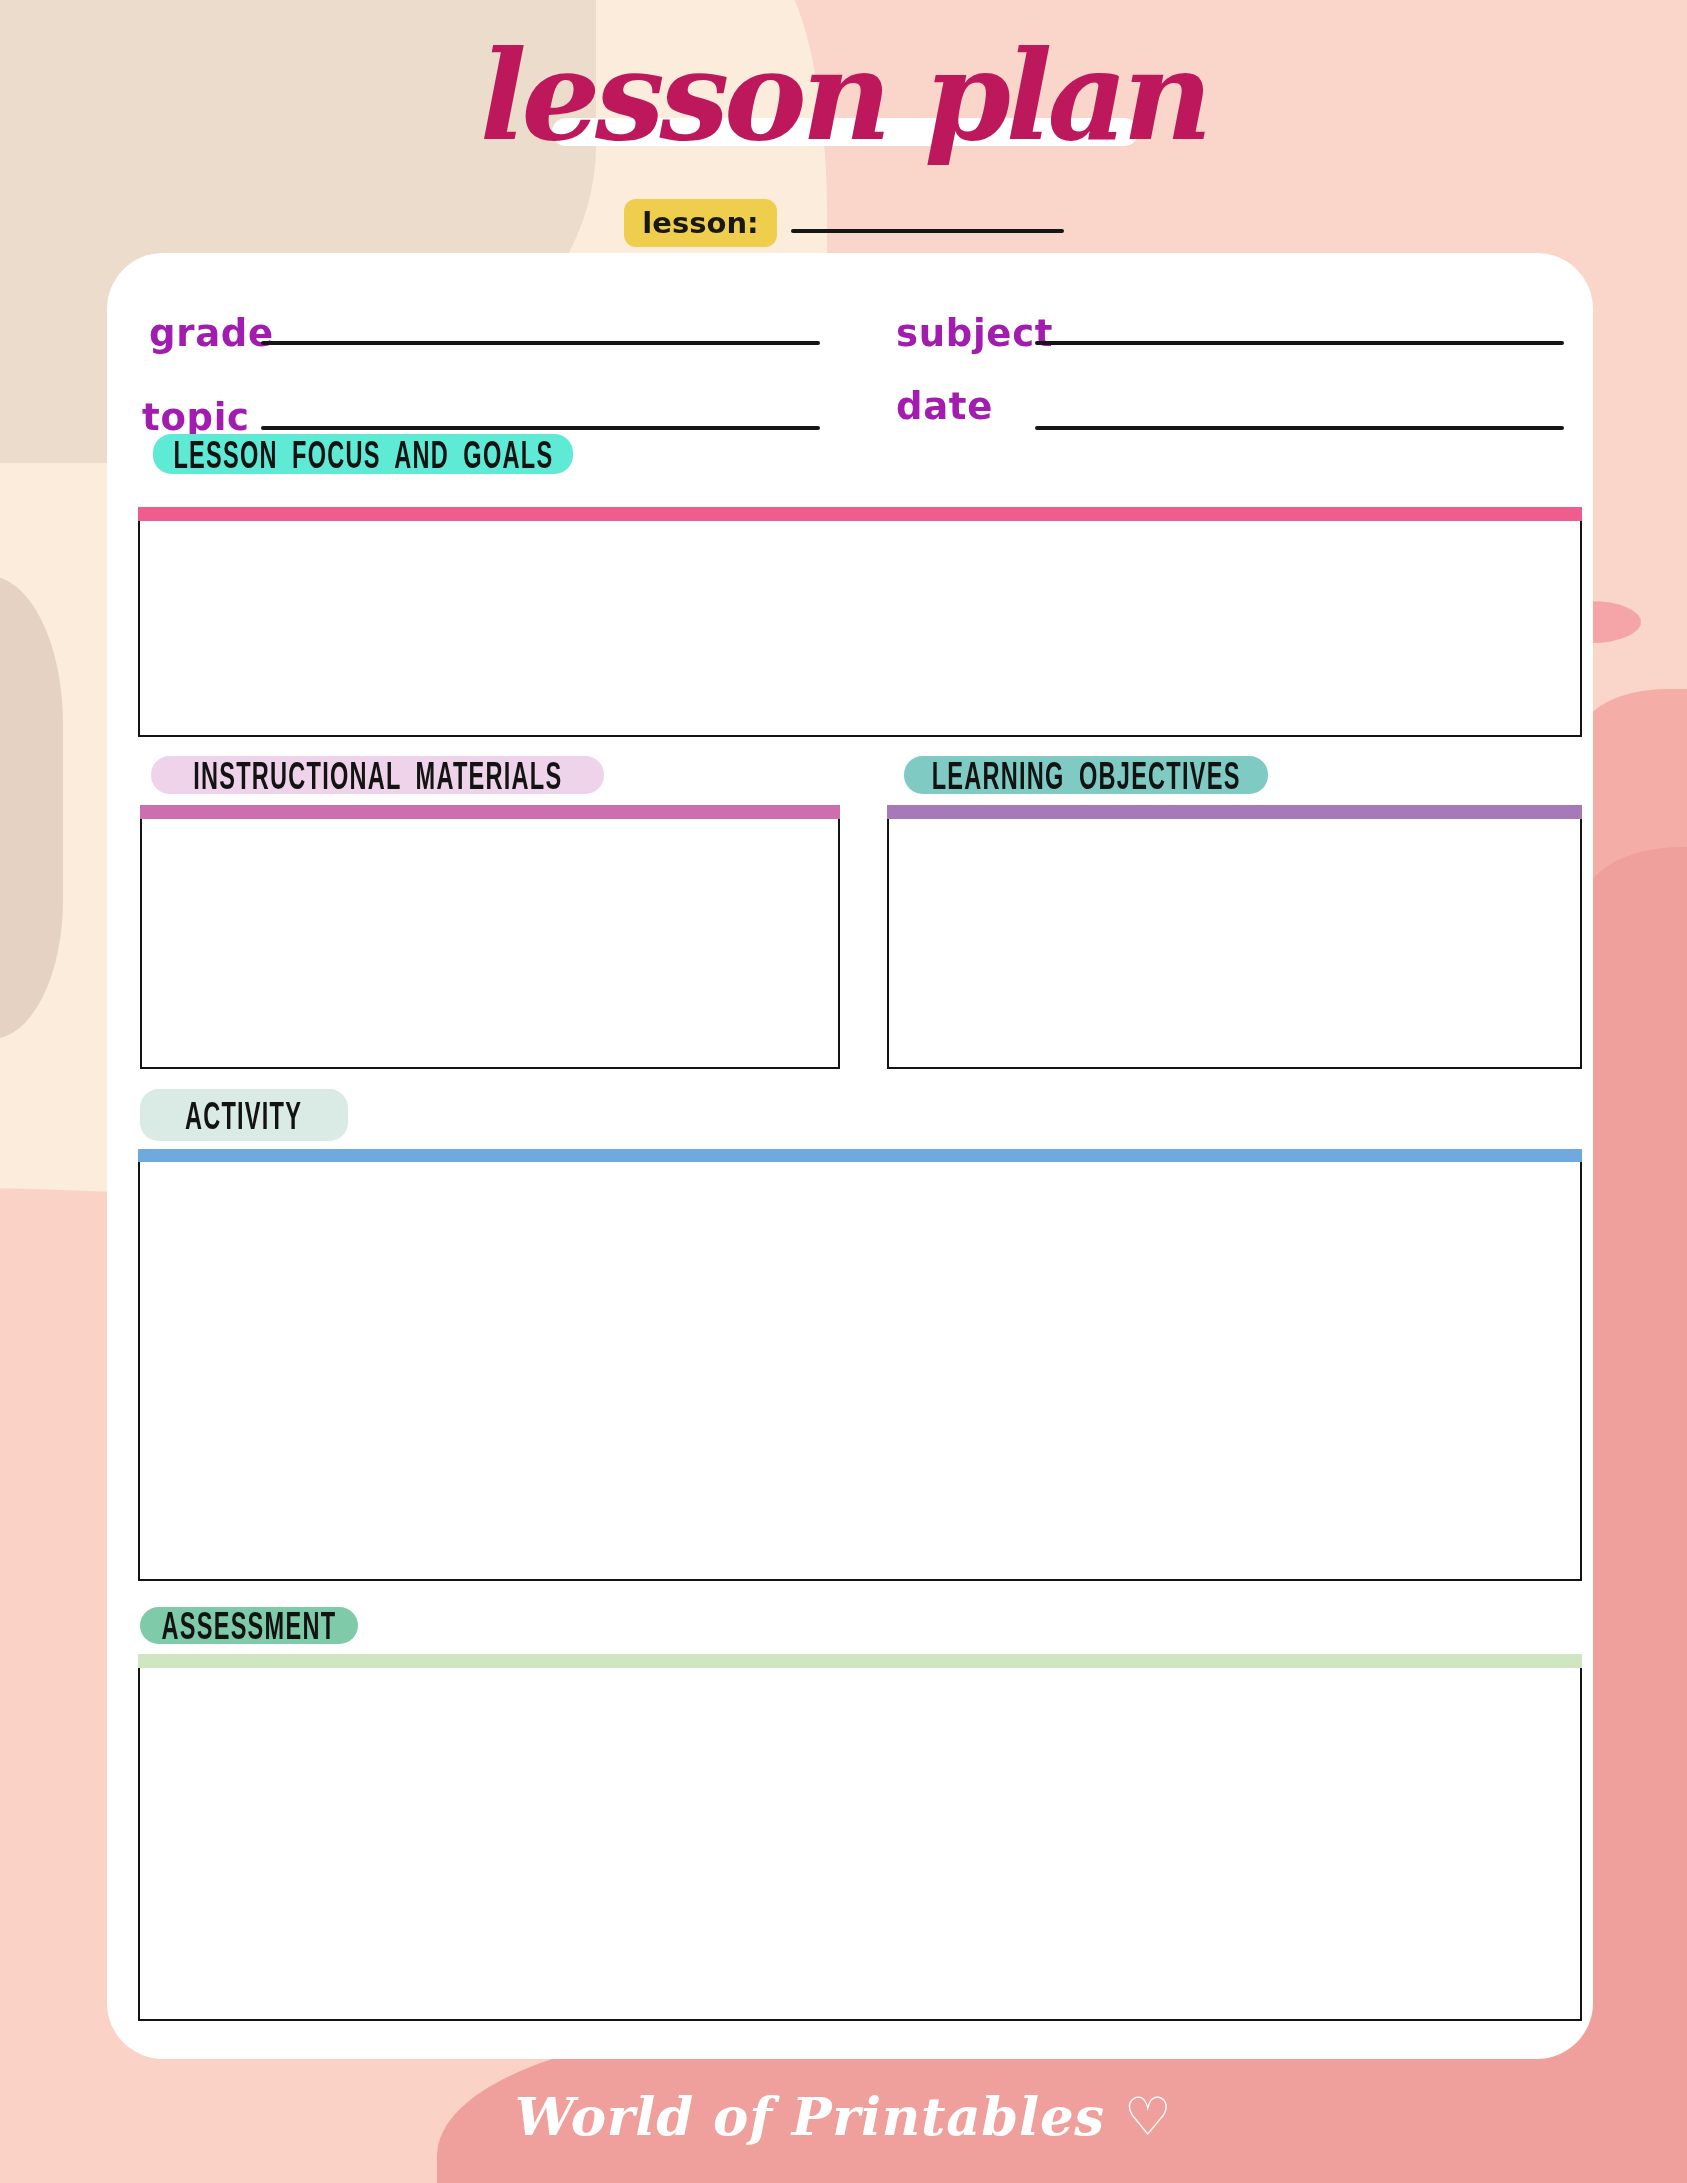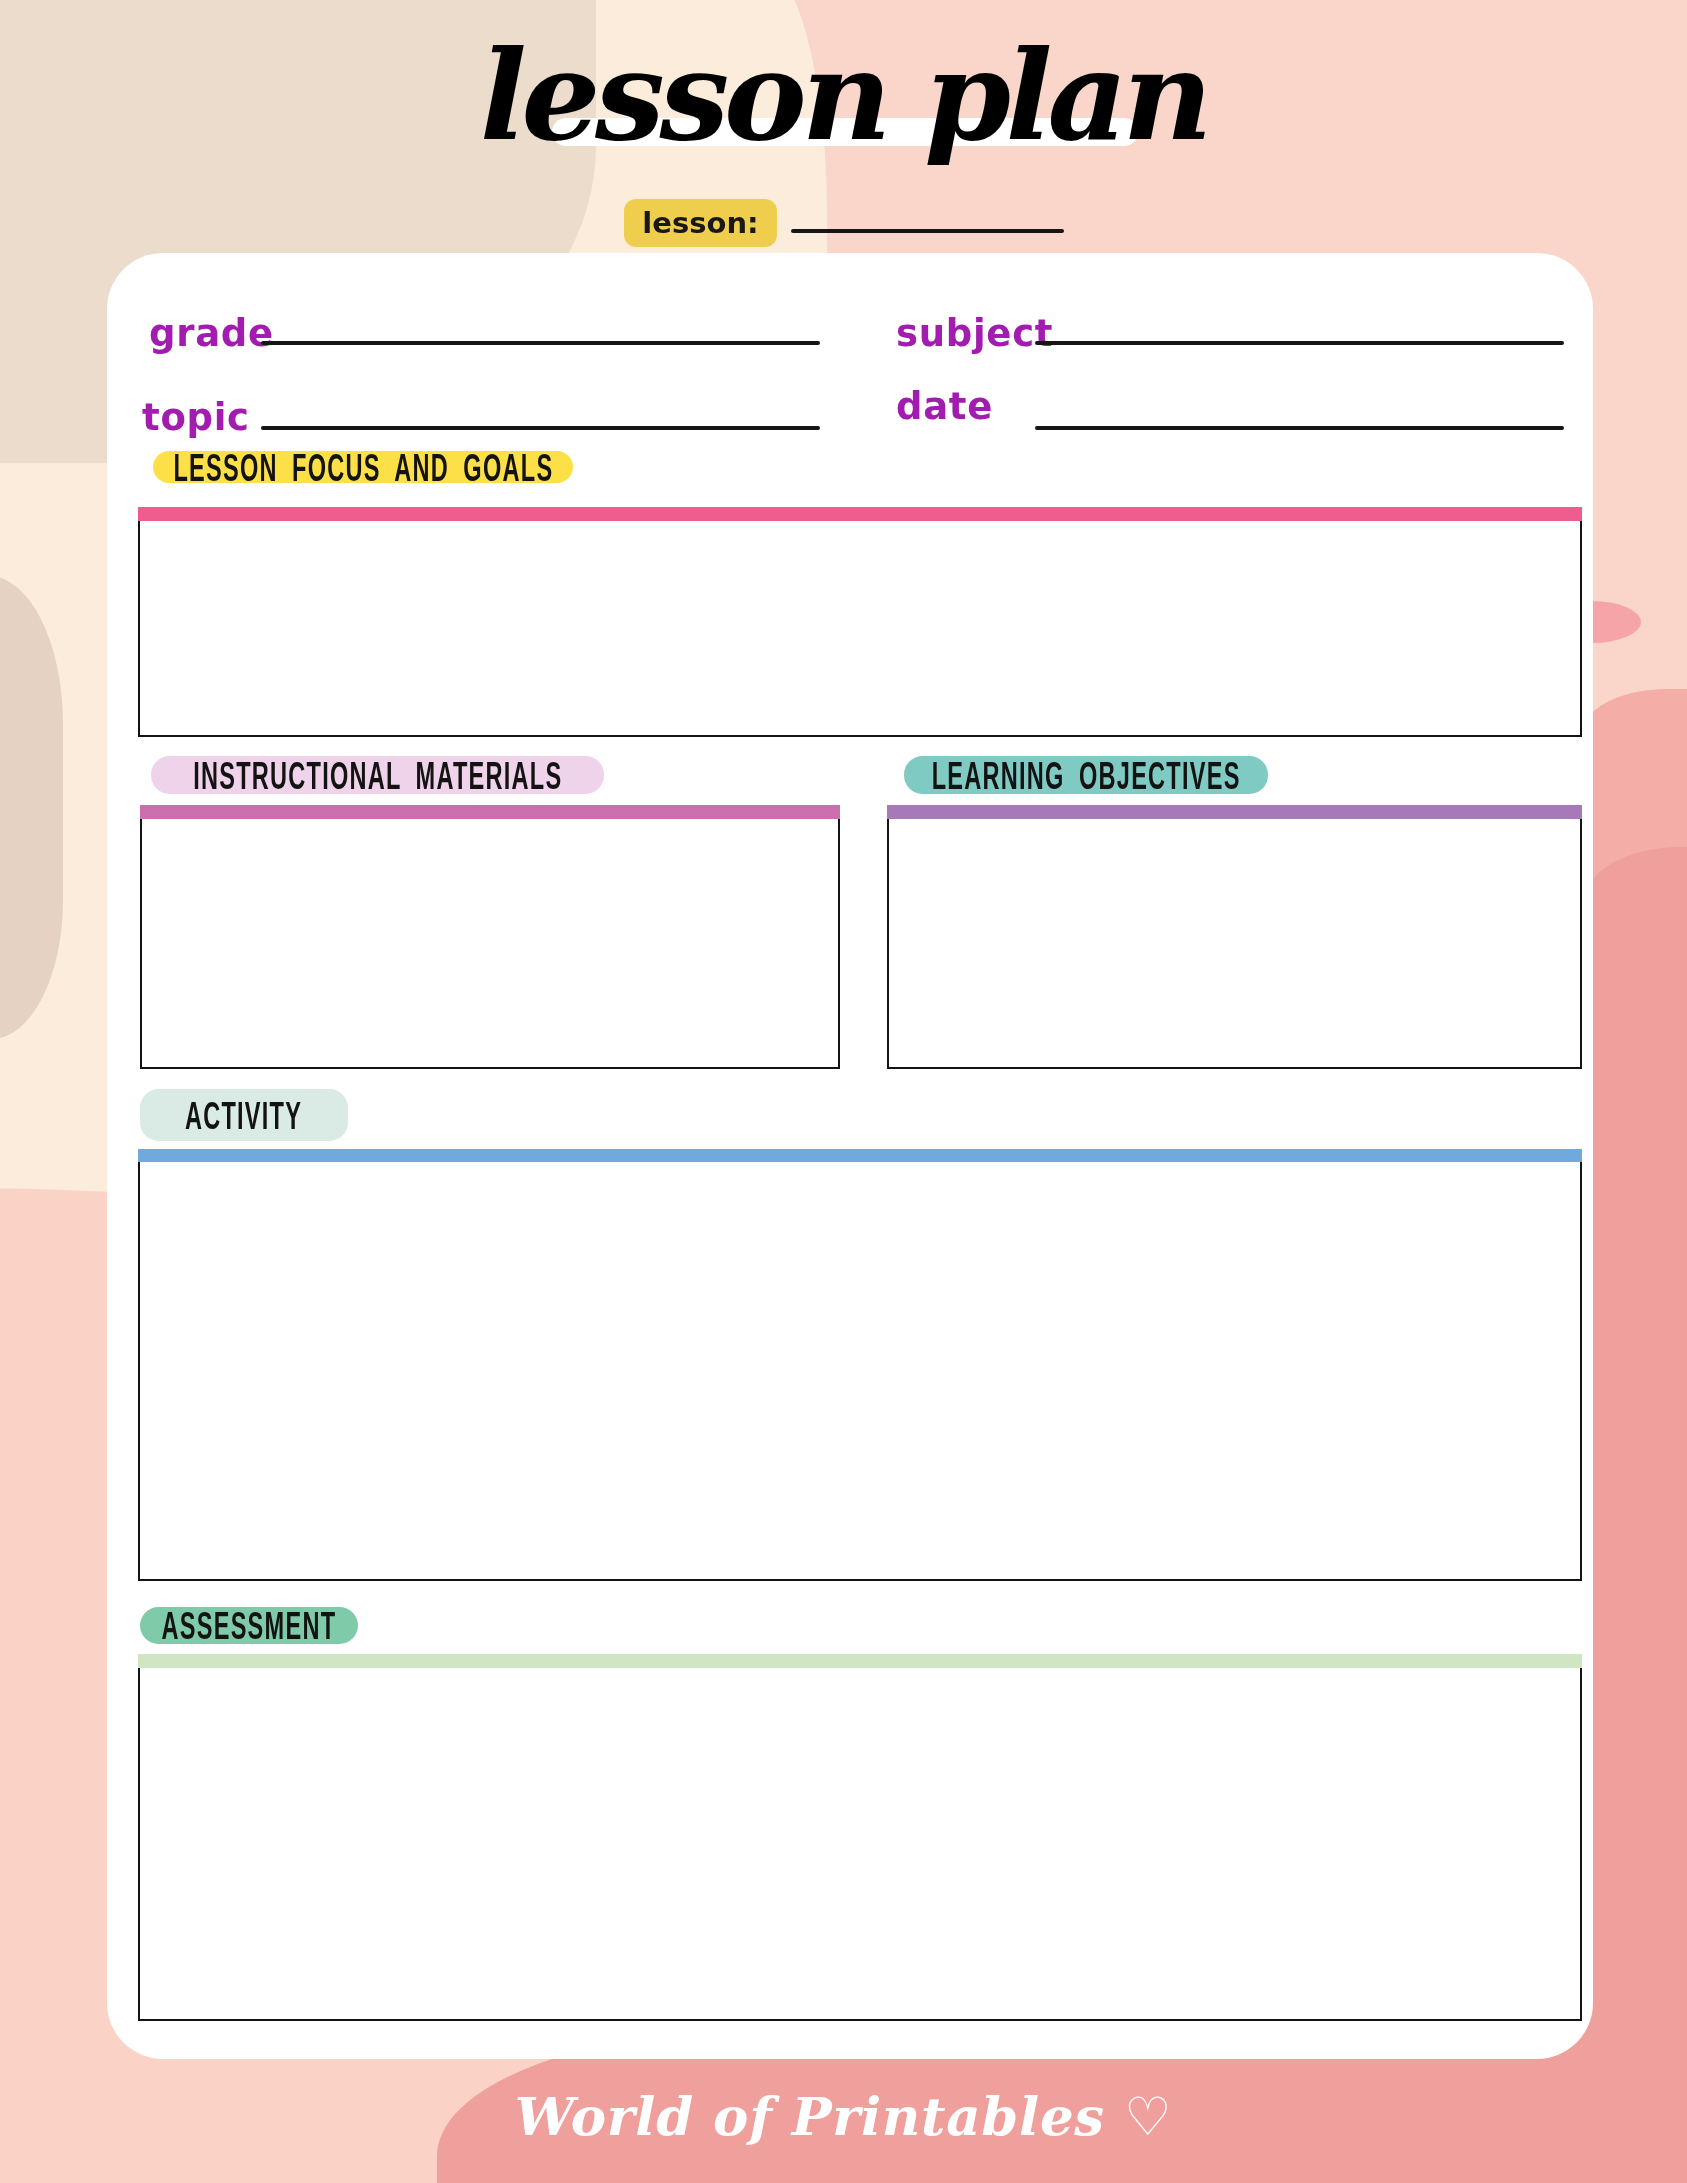--- a/index.html
+++ b/index.html
@@ -61,21 +61,21 @@
   .title-band {
     left:552px; top:118px; width:586px; height:28px;
     background:#FFFFFF; border-radius:14.6px;
   }
   .page-title {
     left:0; right:0; top:34px;
     text-align:center;
     font-family:"DejaVu Serif", serif;
     font-style:italic; font-weight:bold;
     font-size:124px; letter-spacing:-5.3px;
-    color:#000000; line-height:1.0;
+    color:#be185d; line-height:1.0;
     white-space:nowrap;
   }
   .lesson-badge {
     left:624px; top:199px; width:153px; height:48px;
     border-radius:12px;
     display:flex; align-items:center; justify-content:center;
     font-weight:bold; font-size:29px; color:#181818;
   }
   .lesson-line {
     left:791px; top:229px; width:273px; height:4px;
@@ -152,21 +152,21 @@
   <div class="abs field-label" style="left:149px; top:312px;">grade</div>
   <div class="abs write-line" style="left:261px; top:341px; width:559px;"></div>
   <div class="abs field-label" style="left:896px; top:312px;">subject</div>
   <div class="abs write-line" style="left:1035px; top:341px; width:529px;"></div>
 
   <div class="abs field-label" style="left:142px; top:396px;">topic</div>
   <div class="abs write-line" style="left:261px; top:426px; width:559px;"></div>
   <div class="abs field-label" style="left:896px; top:385px;">date</div>
   <div class="abs write-line" style="left:1035px; top:426px; width:529px;"></div>
 
-  <div class="abs pill" style="left: 153px; top: 451px; width: 420px; height: 32px; background-color: #fde047;">
+  <div class="abs pill" style="left: 153px; top: 434px; width: 420px; height: 40px; background-color: #5eead4;">
     <span class="pill-text">LESSON FOCUS AND GOALS</span>
   </div>
   <div class="bar" style="left: 138px; top: 507px; width: 1444px; background-color: rgb(238, 93, 141);"></div>
   <div class="box" style="left:138px; top:521px; width:1444px; height:216px;"></div>
 
   <div class="abs pill" style="left: 151px; top: 756px; width: 453px; height: 38px; background-color: rgb(239, 211, 234);">
     <span class="pill-text">INSTRUCTIONAL MATERIALS</span>
   </div>
   <div class="bar" style="left: 140px; top: 805px; width: 700px; background-color: rgb(204, 111, 174);"></div>
   <div class="box" style="left:140px; top:819px; width:700px; height:250px;"></div>

